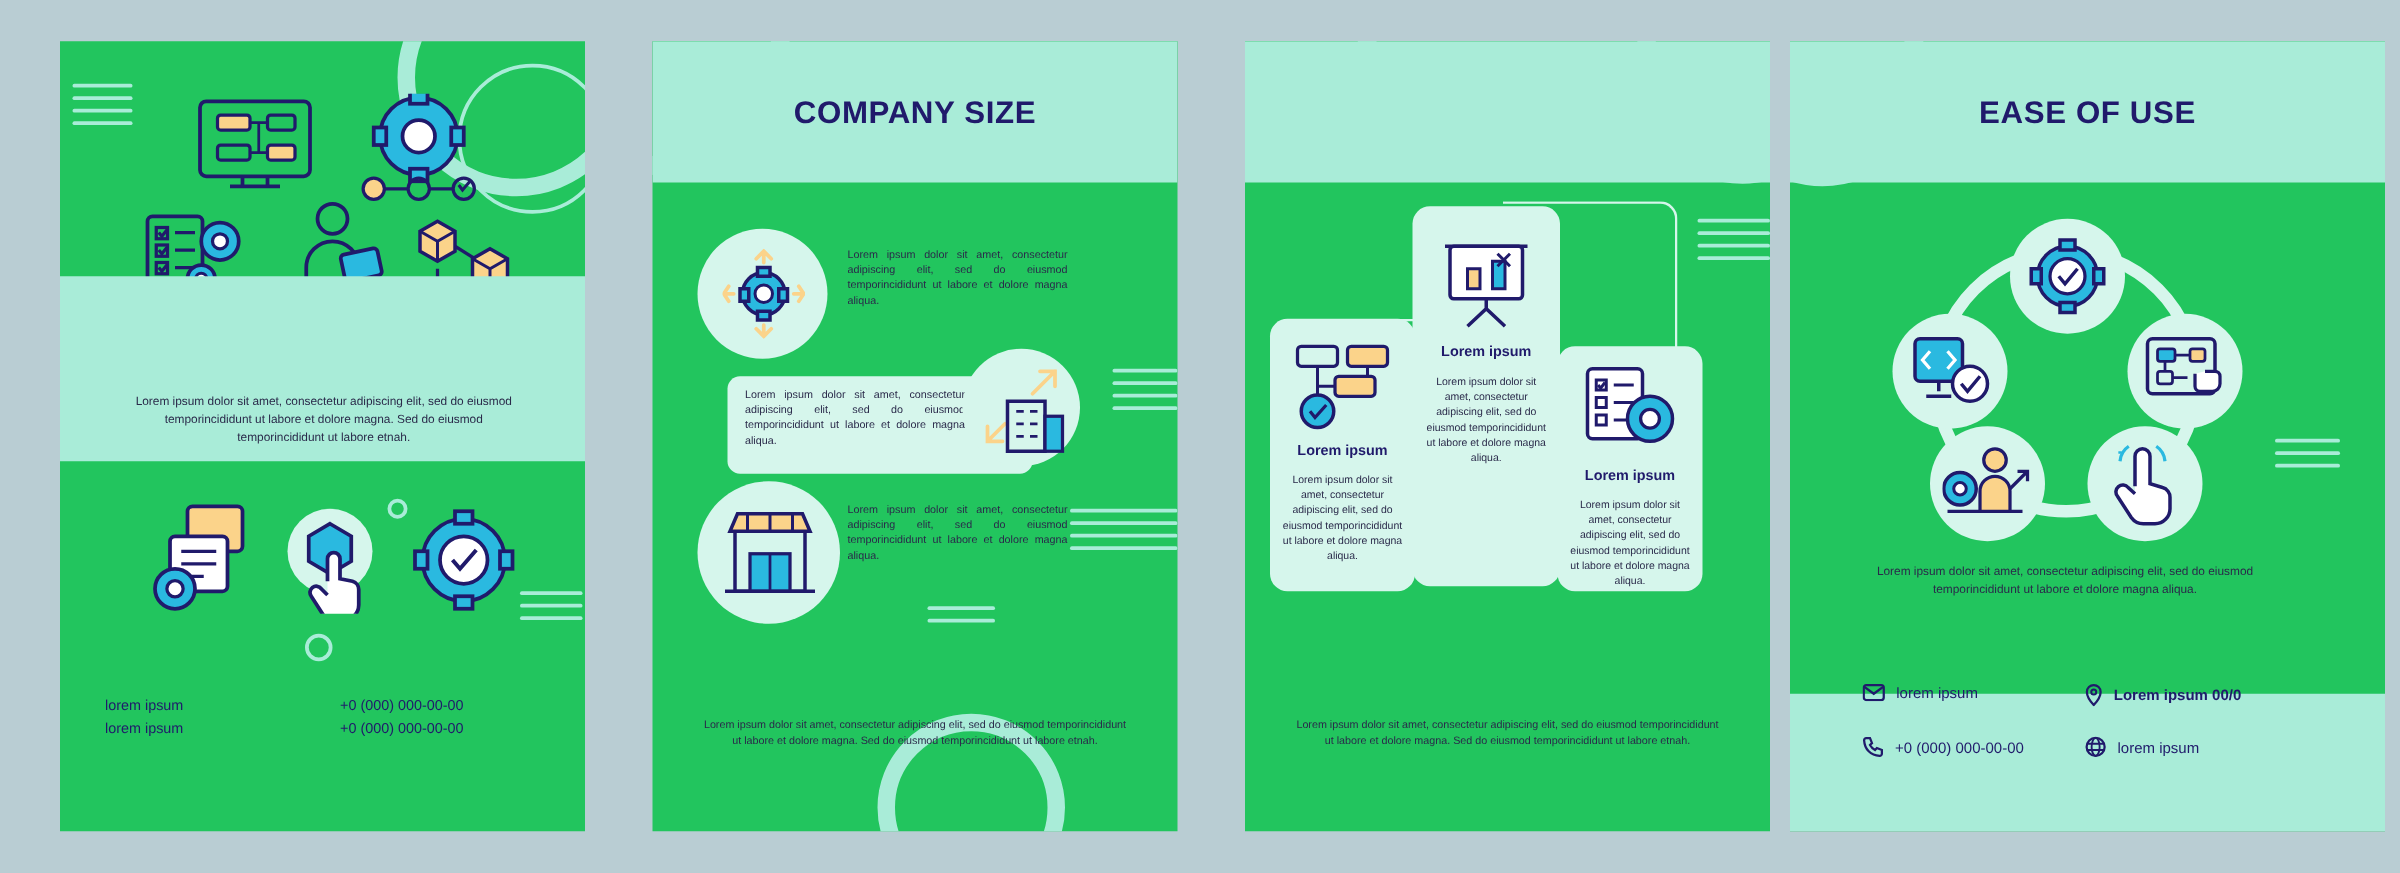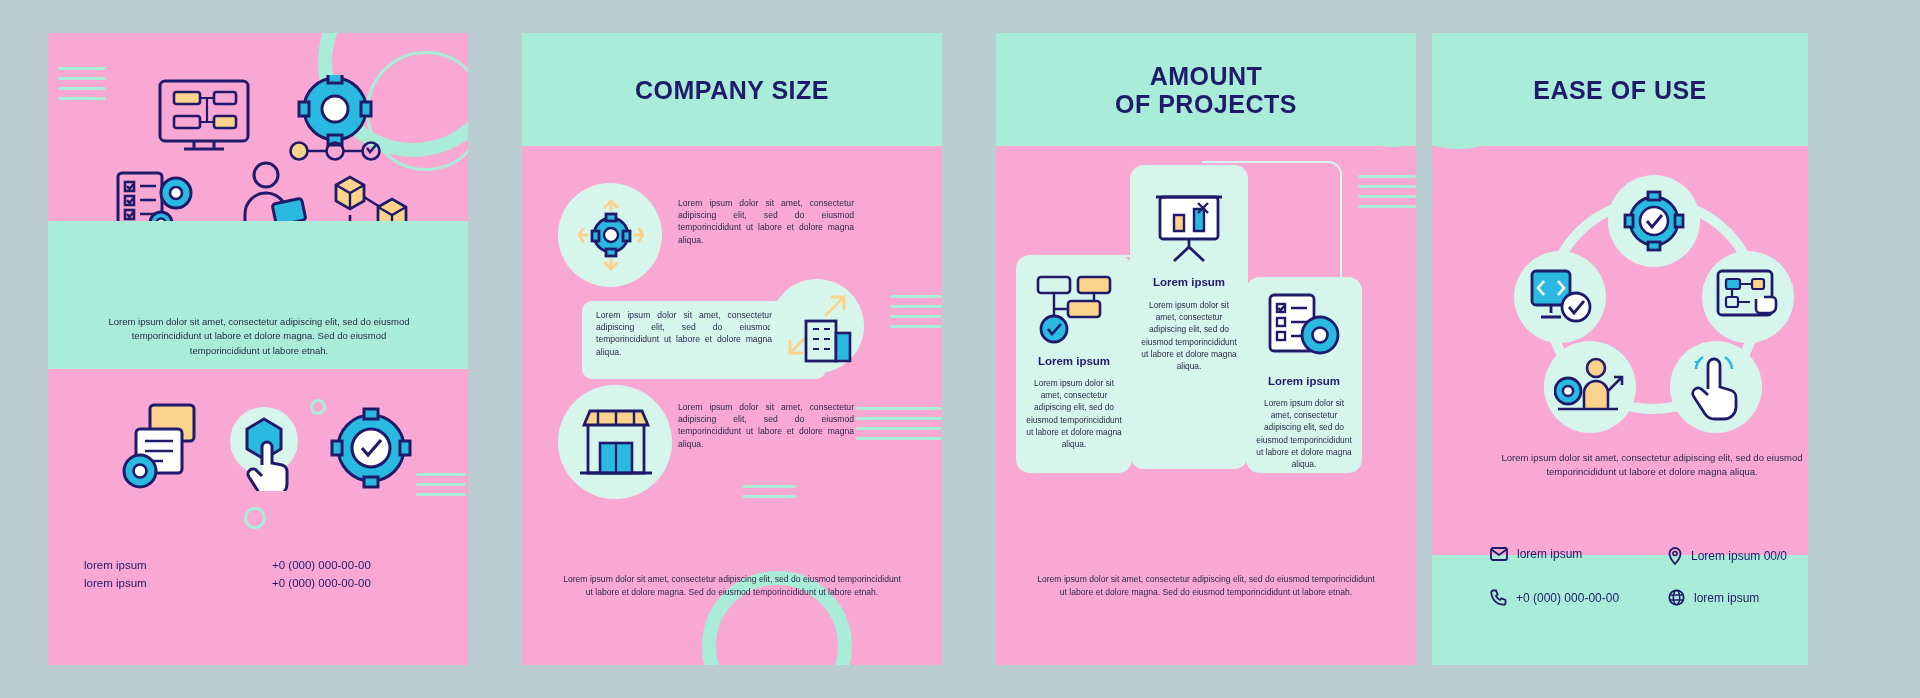--- a/index.html
+++ b/index.html
@@ -15,27 +15,27 @@
     position: relative;
     width: 1920px;
     height: 698px;
     background: #b9cdd3;
   }
   .page {
     position: absolute;
     top: 33px;
     width: 420px;
     height: 632px;
-    background: #f9a8d4;
+    background: #22c55e;
     overflow: hidden;
   }
   #page1 { left: 48px; }
   #page2 { left: 522px; }
   #page3 { left: 996px; }
-  #page4 { left: 1432px; width: 376px; }
+  #page4 { left: 1432px; width: 476px; }
 
   
   .circ {
     position: absolute;
     border-radius: 50%;
     box-sizing: border-box;
   }
   .ring-thick {
     position: absolute;
     border-radius: 50%;
@@ -384,22 +384,20 @@
 
     <div class="ring-thick" style="left:180px;top:538px;width:150px;height:150px;"></div>
 
     <div class="foot-text" style="left:40px;top:540px;width:340px;">Lorem ipsum dolor sit amet, consectetur adipiscing elit, sed do eiusmod temporincididunt ut labore et dolore magna. Sed do eiusmod temporincididunt ut labore etnah.</div>
   </div>
 
   <div class="page" id="page3">
     <div class="ring-thick" style="left:-58px;top:-56px;width:168px;height:168px;"></div>
     <div class="ring-thick" style="left:310px;top:-62px;width:176px;height:176px;"></div>
     <div class="head-band"></div>
-    <div class="title-big head-title" style="white-space:pre-line;">AMOUNT
-OF PROJECTS</div>
 
     <div class="connector" style="left:110px;top:222px;width:120px;height:200px;border-right:none;border-radius:14px 0 0 14px;"></div>
     <div class="connector" style="left:206px;top:128px;width:140px;height:300px;border-left:none;border-radius:0 14px 14px 0;"></div>
 
     <div class="p3-card" style="left:134px;top:132px;width:118px;height:304px;"></div>
     <svg style="position:absolute;left:156px;top:158px;" width="76" height="72" viewBox="0 0 76 72">
       <rect x="8" y="6" width="58" height="42" rx="3" fill="#ffffff" stroke="#201a6b" stroke-width="2.8"></rect>
       <path d="M4 6 h66" stroke="#201a6b" stroke-width="2.8"></path>
       <path d="M37 48 v8 M22 70 l15 -14 l15 14" fill="none" stroke="#201a6b" stroke-width="2.8"></path>
       <path d="M22 40 v-16 h10 v16 z" fill="#fbd38a" stroke="#201a6b" stroke-width="2.4"></path>
@@ -518,21 +516,21 @@
     <div id="p4-footband"></div>
 
     <div class="p4-contact" style="left:58px;top:514px;">
       <svg width="18" height="14" viewBox="0 0 18 14">
         <rect x="1" y="1" width="16" height="12" rx="2" fill="none" stroke="#201a6b" stroke-width="1.8"></rect>
         <path d="M1.5 2.5 L9 8 L16.5 2.5" fill="none" stroke="#201a6b" stroke-width="1.8"></path>
       </svg>
       <span>lorem ipsum</span>
     </div>
 
-    <div class="p4-contact" style="left:236px;top:514px;">
+    <div class="p4-contact" style="left:236px;top:514px;font-weight:bold;">
       <svg width="14" height="18" viewBox="0 0 14 18">
         <path d="M7 1 a5.5 5.5 0 0 1 5.5 5.5 C12.5 11 7 17 7 17 S1.5 11 1.5 6.5 A5.5 5.5 0 0 1 7 1 z" fill="none" stroke="#201a6b" stroke-width="1.8"></path>
         <circle cx="7" cy="6.5" r="2" fill="none" stroke="#201a6b" stroke-width="1.6"></circle>
       </svg>
       <span>Lorem ipsum 00/0</span>
     </div>
 
     <div class="p4-contact" style="left:58px;top:556px;">
       <svg width="17" height="17" viewBox="0 0 17 17">
         <path d="M3 1.5 h3 l1.6 4 L6 7 a10 10 0 0 0 4 4 l1.5 -1.6 l4 1.6 v3 a1.7 1.7 0 0 1 -1.8 1.7 C6.5 15.3 1.7 10.5 1.3 3.3 A1.7 1.7 0 0 1 3 1.5 z" fill="none" stroke="#201a6b" stroke-width="1.8"></path>

